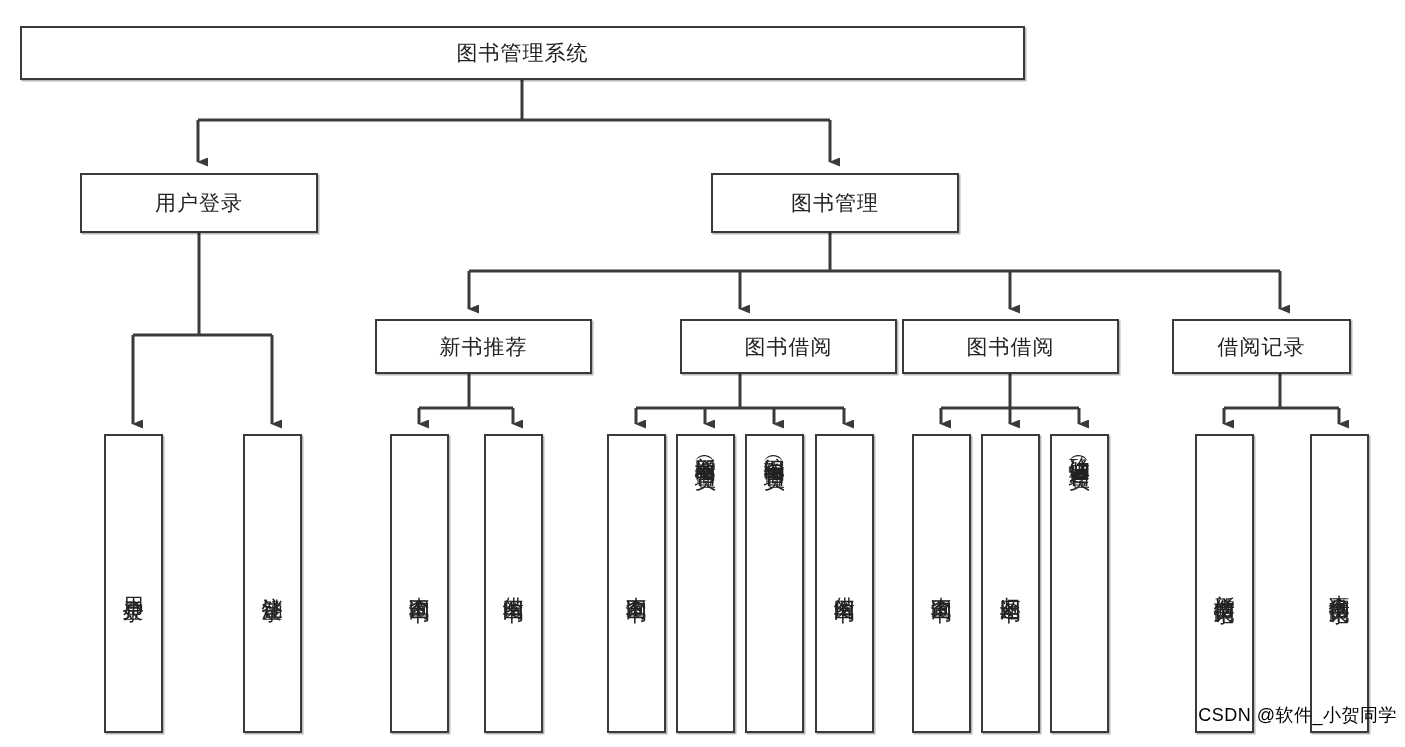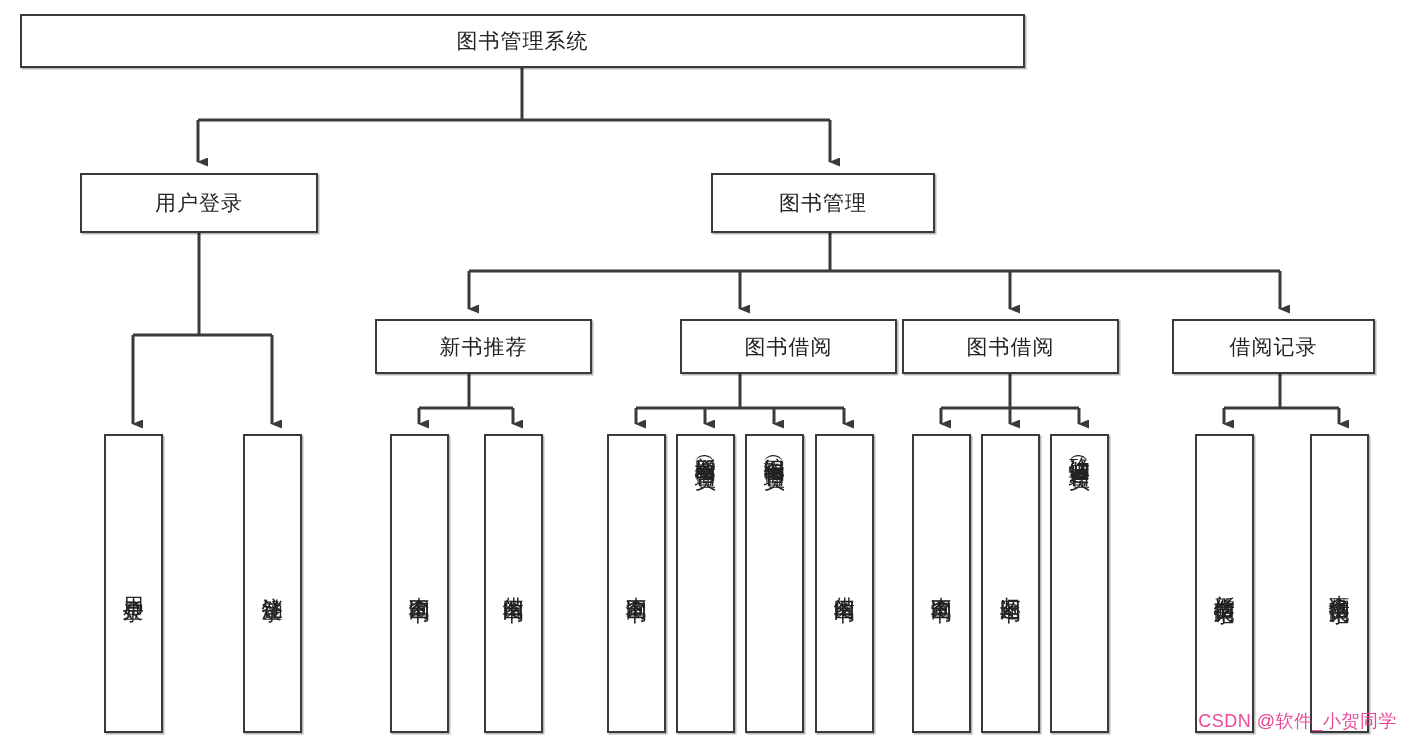--- a/index.html
+++ b/index.html
@@ -52,23 +52,23 @@
     white-space: nowrap;
     text-align: center;
   }
   .node.v.top .vtext {
     align-self: flex-start;
     margin-top: 4px;
   }
   .watermark {
     position: absolute;
     right: 8px;
-    bottom: 14px;
+    bottom: 20px;
     font-size: 18px;
-    color: #ec4899;
+    color: #000000;
     letter-spacing: 0.5px;
     white-space: nowrap;
   }
 </style>
 </head>
 <body>
 
 <div id="canvas">
 
   <svg class="connectors" viewBox="0 0 1405 747">
@@ -114,41 +114,41 @@
       <path d="M1010,408 L1010,424" marker-end="url(#arrow)"></path>
       <path d="M1079,408 L1079,424" marker-end="url(#arrow)"></path>
 
       <path d="M1280,374 L1280,408"></path>
       <path d="M1224,408 L1339,408"></path>
       <path d="M1224,408 L1224,424" marker-end="url(#arrow)"></path>
       <path d="M1339,408 L1339,424" marker-end="url(#arrow)"></path>
     </g>
   </svg>
 
-  <div class="node h" style="left:20px; top:14px; width:1005px; height:54px;align-items:center;">
+  <div class="node h" style="left:20px; top:26px; width:1005px; height:54px;align-items:center;">
     <span>图书管理系统</span>
   </div>
 
   <div class="node h" style="left:80px; top:173px; width:238px; height:60px;">
     <span>用户登录</span>
   </div>
-  <div class="node h" style="left:711px; top:173px; width:224px; height:60px;">
+  <div class="node h" style="left:711px; top:173px; width:248px; height:60px;">
     <span>图书管理</span>
   </div>
 
   <div class="node h" style="left:375px; top:319px; width:217px; height:55px;">
     <span>新书推荐</span>
   </div>
   <div class="node h" style="left:632px; top:319px; width:217px; height:55px;margin-left:48px;">
     <span>图书借阅</span>
   </div>
   <div class="node h" style="left:902px; top:319px; width:217px; height:55px;">
     <span>图书借阅</span>
   </div>
-  <div class="node h" style="left:1172px; top:319px; width:203px; height:55px;">
+  <div class="node h" style="left:1172px; top:319px; width:179px; height:55px;">
     <span>借阅记录</span>
   </div>
 
   <div class="node v" style="left:104px; top:434px; width:59px; height:299px;">
     <span class="vtext">用户登录</span>
   </div>
   <div class="node v" style="left:243px; top:434px; width:59px; height:299px;">
     <span class="vtext">注销登录</span>
   </div>
 

